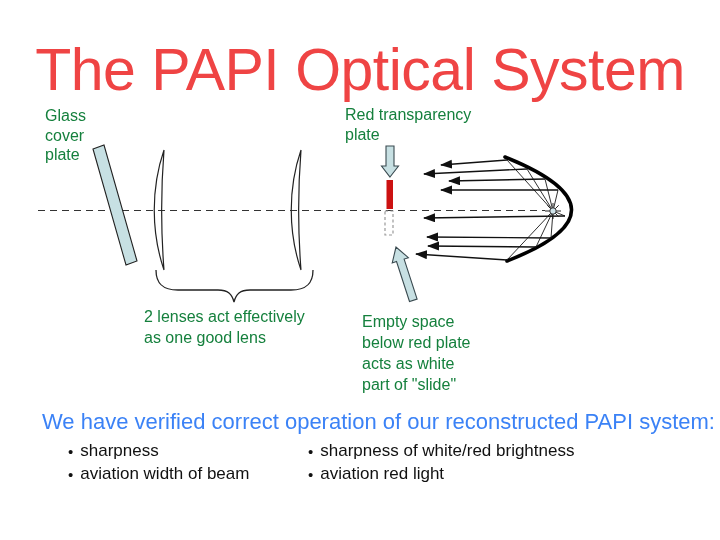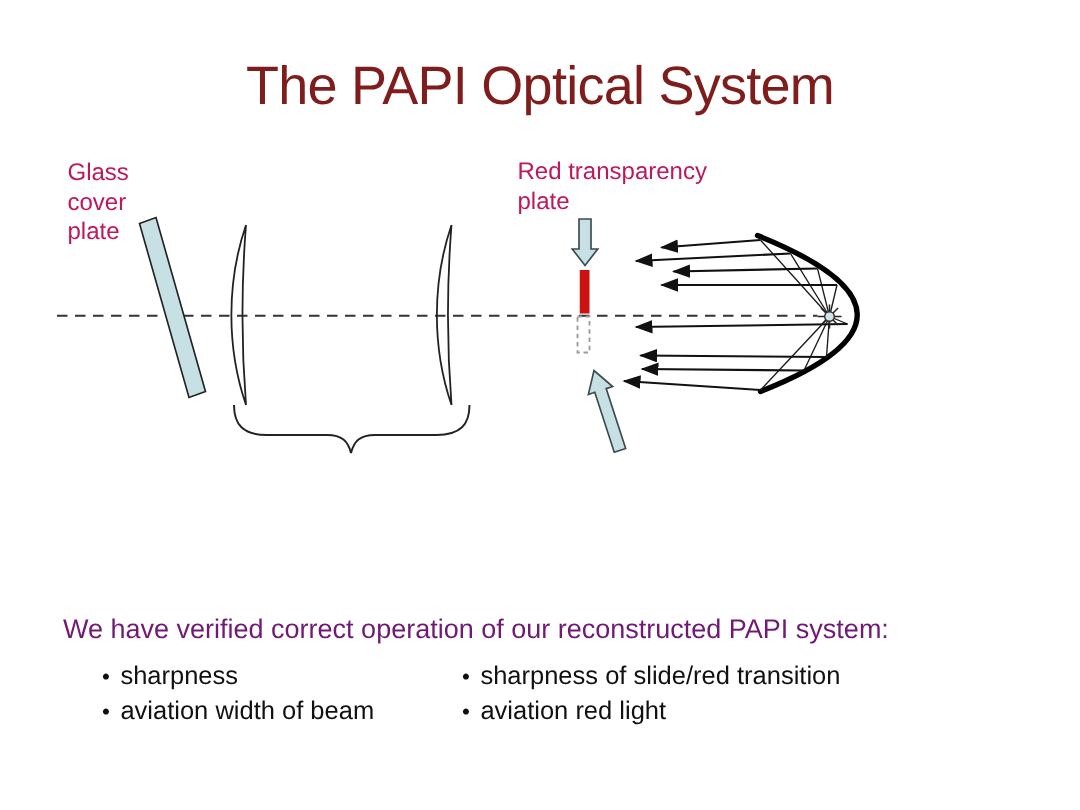--- a/index.html
+++ b/index.html
@@ -2,28 +2,28 @@
 <html><head>
 <meta charset="utf-8">
 <style>
   html,body{margin:0;padding:0;background:#fff;}
   .slide{
     position:relative;width:720px;height:540px;background:#ffffff;
     font-family:"Liberation Sans",sans-serif;color:#000;overflow:hidden;
   }
   .title{
     position:absolute;top:36px;left:0;width:720px;text-align:center;
-    font-size:36px;font-weight:400;letter-spacing:-0.5px;margin:0;color:#7f1d1d;
+    font-size:59px;font-weight:400;letter-spacing:-0.5px;margin:0;color:#ef4444;
   }
   .lbl{
-    position:absolute;font-size:16px;line-height:19.5px;white-space:pre-line;color:#be185d;
+    position:absolute;font-size:16px;line-height:19.5px;white-space:pre-line;color:#15803d;
   }
   svg{position:absolute;top:0;left:0;}
   .verify-heading{
-    position:absolute;left:42px;top:409px;font-size:18px;color:#701a75;
+    position:absolute;left:42px;top:409px;font-size:22px;color:#3b82f6;
   }
   .bullet-row{position:absolute;display:flex;gap:7px;font-size:17px;color:#111;}
   .bullet-glyph{font-size:15px;line-height:22px;}
 </style>
 </head>
 <body>
 
 <div class="slide">
 
   <h1 class="title">The PAPI Optical System</h1>
@@ -92,35 +92,41 @@
     </g>
   </svg>
 
   <div class="lbl" style="left:45px;top:106px;">Glass
 cover
 plate</div>
 
   <div class="lbl" style="left:345px;top:105px;">Red transparency
 plate</div>
 
+  <div class="lbl" style="left:144px;top:306px;line-height:21px;">2 lenses act effectively
+as one good lens</div>
 
+  <div class="lbl" style="left:362px;top:311px;line-height:21px;">Empty space
+below red plate
+acts as white
+part of "slide"</div>
 
 
   <div class="verify-heading">We have verified correct operation of our reconstructed PAPI system:</div>
 
   <div class="bullet-row" style="left:68px;top:441px;">
     <span class="bullet-glyph">•</span>
     <span>sharpness</span>
   </div>
   <div class="bullet-row" style="left:68px;top:464px;">
     <span class="bullet-glyph">•</span>
     <span>aviation width of beam</span>
   </div>
   <div class="bullet-row" style="left:308px;top:441px;">
     <span class="bullet-glyph">•</span>
-    <span>sharpness of slide/red transition</span>
+    <span>sharpness of white/red brightness</span>
   </div>
   <div class="bullet-row" style="left:308px;top:464px;">
     <span class="bullet-glyph">•</span>
     <span>aviation red light</span>
   </div>
 
 </div>
 
 </body></html>

